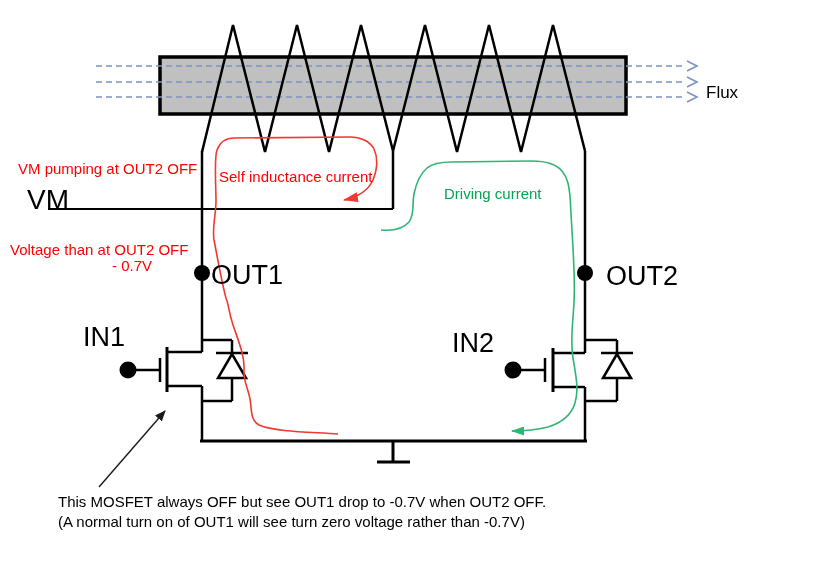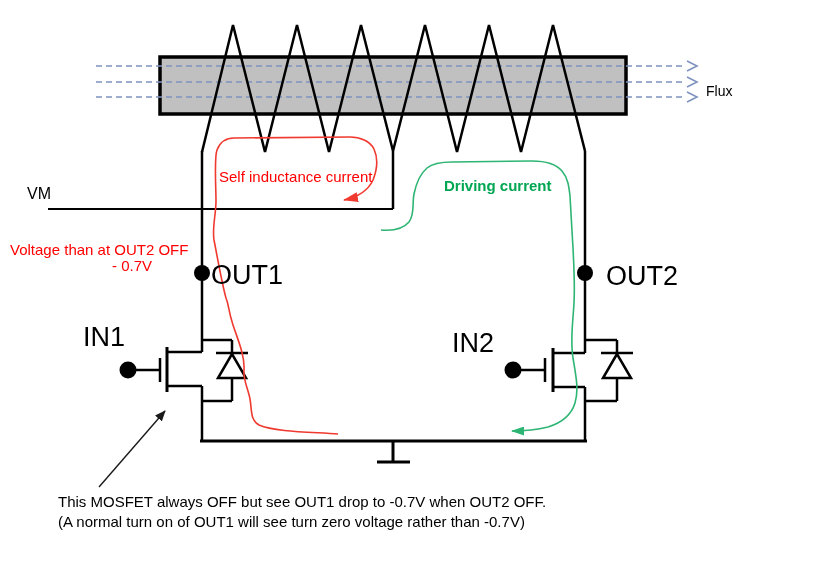--- a/index.html
+++ b/index.html
@@ -3,22 +3,22 @@
 <meta charset="utf-8">
 <style>
   html,body{margin:0;padding:0;background:#fff;}
   #stage{
     position:relative;width:815px;height:569px;background:#ffffff;overflow:hidden;
     font-family:"Liberation Sans",sans-serif;
   }
   #stage svg{position:absolute;left:0;top:0;}
   .lbl{position:absolute;white-space:nowrap;line-height:1.1;color:#000;}
   .lbl-lg{font-size:27px;}
-  .lbl-vm{font-size:16px;}
-  .lbl-flux{font-size:14px;}
+  .lbl-vm{font-size:28px;}
+  .lbl-flux{font-size:17px;}
   .ann{font-size:15px;}
   .red-t{color:var(--red-text);}
   .green-t{color:var(--green-text);}
   .note{font-size:15px;color:#000;}
   
   .wire{stroke:#000;stroke-width:2.5;fill:none;}
   .wire3{stroke:#000;stroke-width:3;fill:none;}
   .core{fill:var(--core-fill);stroke:#000;stroke-width:3.5;}
   .flux-line{stroke:var(--flux-blue);stroke-width:1.4;stroke-dasharray:6 4;fill:none;}
   .flux-chev{stroke:var(--flux-blue);stroke-width:1.6;fill:none;}
@@ -139,22 +139,23 @@
     <line class="thin-arrow" marker-end="url(#ah-black)" x1="99" y1="487" x2="165" y2="411"></line>
   </svg>
 
   <div class="lbl lbl-flux" style="left:706px;top:84px;">Flux</div>
   <div class="lbl lbl-vm" style="left:27px;top:185px;">VM</div>
   <div class="lbl lbl-lg" style="left:211px;top:261px;">OUT1</div>
   <div class="lbl lbl-lg" style="left:595px;top:262px;margin-left:11px;">OUT2</div>
   <div class="lbl lbl-lg" style="left:83px;top:323px;text-align:right;">IN1</div>
   <div class="lbl lbl-lg" style="left:452px;top:329px;">IN2</div>
 
+  <div class="lbl ann red-t" style="left:18px;top:161px;">VM pumping at OUT2 OFF</div>
   <div class="lbl ann red-t" style="left:219px;top:169px;">Self inductance current</div>
   <div class="lbl ann red-t" style="left:10px;top:242px;">Voltage than at OUT2 OFF</div>
   <div class="lbl ann red-t" style="left:112px;top:258px;">- 0.7V</div>
 
-  <div class="lbl ann green-t" style="left:444px;top:178px;font-weight:bold;">Driving current</div>
+  <div class="lbl ann green-t" style="left:444px;top:186px;">Driving current</div>
 
   <div class="lbl note" style="left:58px;top:494px;">This MOSFET always OFF but see OUT1 drop to -0.7V when OUT2 OFF.</div>
   <div class="lbl note" style="left:58px;top:514px;">(A normal turn on of OUT1 will see turn zero voltage rather than -0.7V)</div>
 
 </div>
 
 </body></html>

